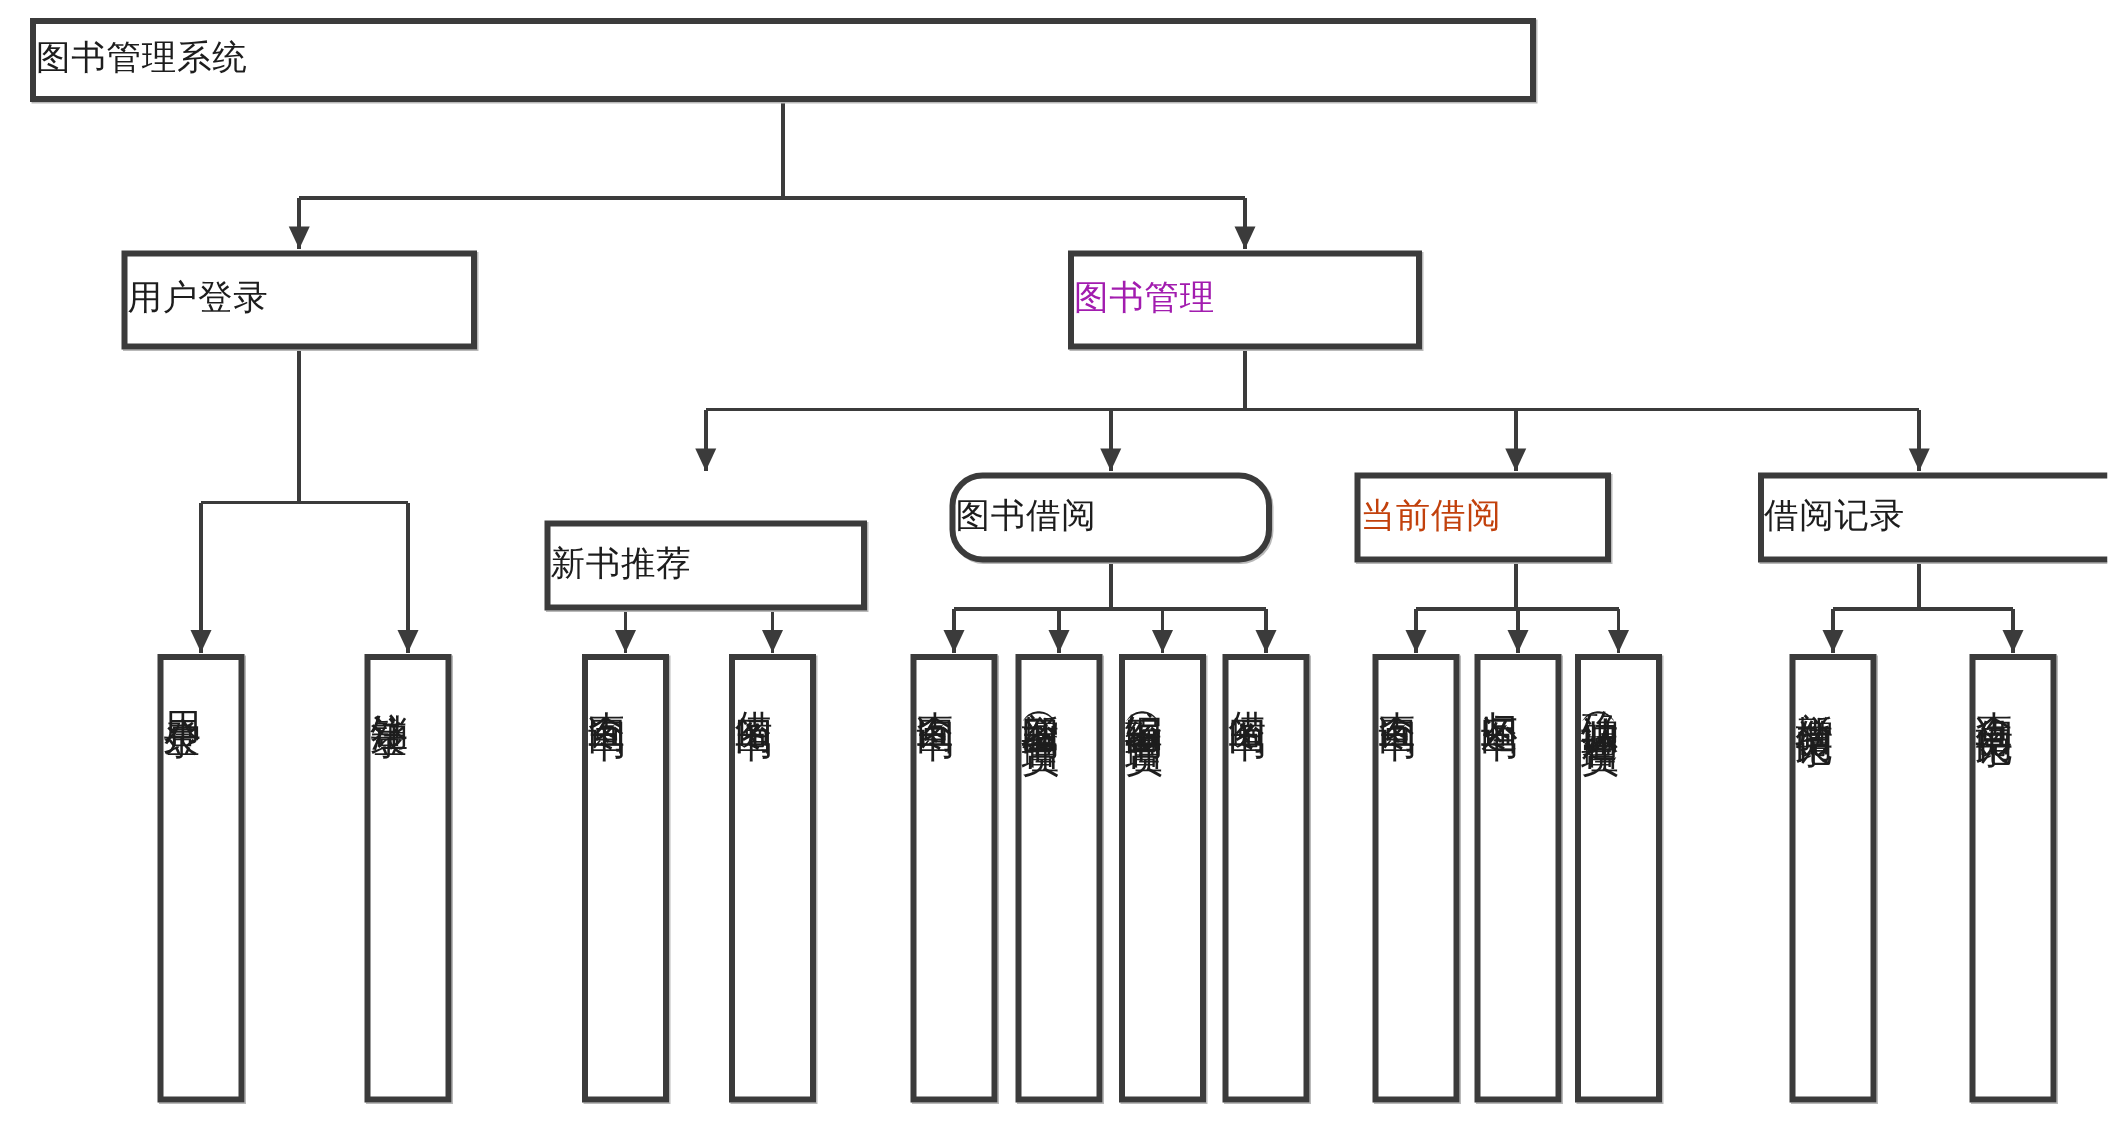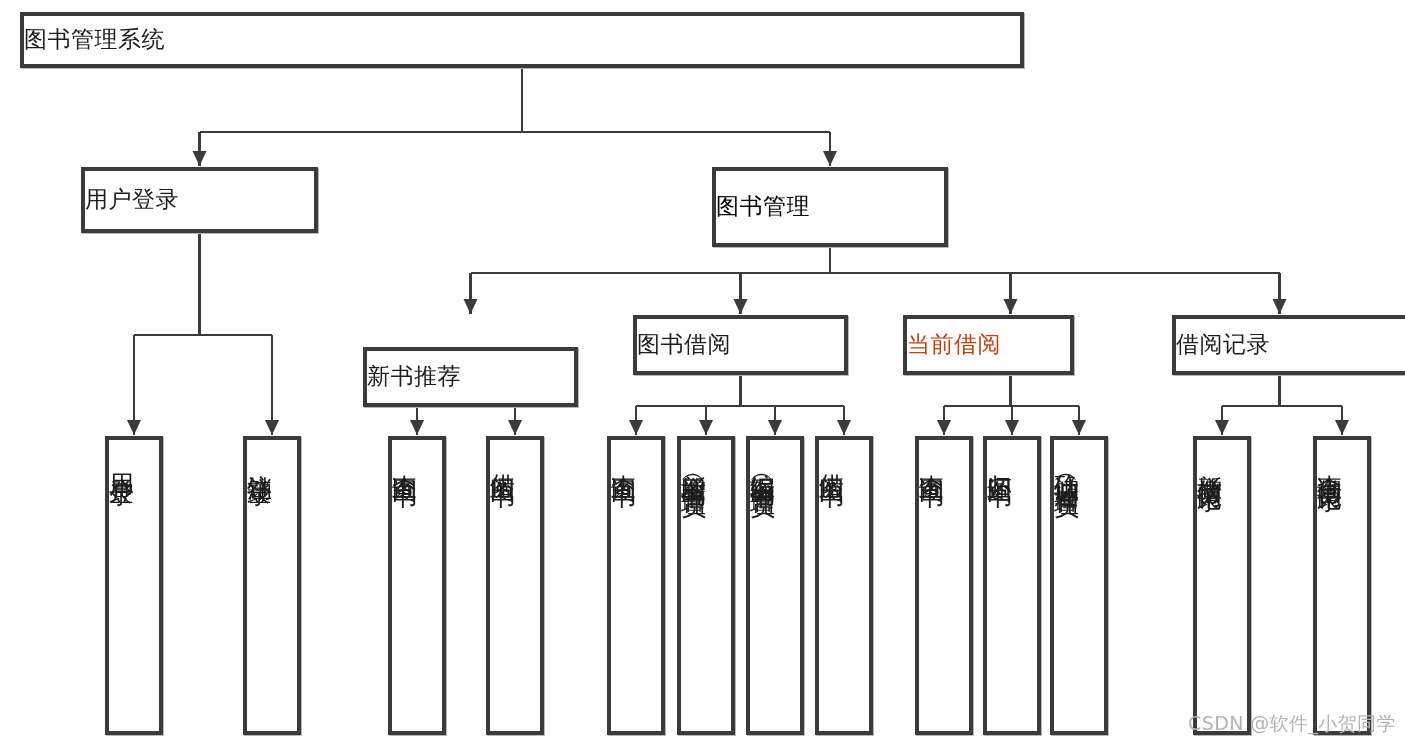--- a/index.html
+++ b/index.html
@@ -129,27 +129,27 @@
       <path d="M 1335 420 L 1349 420 L 1342 435 Z" fill="#3b3b3b"></path>
     </svg>
 
   <div id="nodes-layer">
       <div class="node horiz" style="left: 20px; top: 12px; width: 1004px; height: 56px; border-color: rgb(59, 59, 59); background: rgb(255, 255, 255); color: rgb(29, 29, 29);">
         <span class="node-label">图书管理系统</span>
       </div>
       <div class="node horiz" style="left: 81px; top: 167px; width: 237px; height: 66px; border-color: rgb(59, 59, 59); background: rgb(255, 255, 255); color: rgb(29, 29, 29);">
         <span class="node-label">用户登录</span>
       </div>
-      <div class="node horiz" style="left: 712px; top: 167px; width: 236px; height: 80px; border-color: rgb(59, 59, 59); background: rgb(255, 255, 255); color: #000000;">
+      <div class="node horiz" style="left: 712px; top: 167px; width: 236px; height: 66px; border-color: rgb(59, 59, 59); background: rgb(255, 255, 255); color: #a21caf;">
         <span class="node-label">图书管理</span>
       </div>
       <div class="node horiz" style="left: 363px; top: 315px; width: 215px; height: 60px; border-color: rgb(59, 59, 59); background: rgb(255, 255, 255); color: rgb(29, 29, 29); margin-top: 32px;">
         <span class="node-label">新书推荐</span>
       </div>
-      <div class="node horiz" style="left: 633px; top: 315px; width: 215px; height: 60px; border-color: rgb(59, 59, 59); background: rgb(255, 255, 255); color: rgb(29, 29, 29);">
+      <div class="node horiz" style="left: 633px; top: 315px; width: 215px; height: 60px; border-color: rgb(59, 59, 59); background: rgb(255, 255, 255); color: rgb(29, 29, 29); border-radius: 22px;">
         <span class="node-label">图书借阅</span>
       </div>
       <div class="node horiz" style="left: 903px; top: 315px; width: 171px; height: 60px; border-color: rgb(59, 59, 59); background: rgb(255, 255, 255); color: #c2410c;">
         <span class="node-label">当前借阅</span>
       </div>
       <div class="node horiz" style="left: 1172px; top: 315px; width: 243px; height: 60px; border-color: rgb(59, 59, 59); background: rgb(255, 255, 255); color: rgb(29, 29, 29);">
         <span class="node-label">借阅记录</span>
       </div>
       <div class="node vert" style="left: 105px; top: 436px; width: 58px; height: 299px; border-color: rgb(59, 59, 59); background: rgb(255, 255, 255); color: rgb(29, 29, 29);">
         <span class="node-label">用户登录</span>
@@ -185,15 +185,14 @@
         <span class="node-label">确认归还（管理员）</span>
       </div>
       <div class="node vert" style="left: 1193px; top: 436px; width: 58px; height: 299px; border-color: rgb(59, 59, 59); background: rgb(255, 255, 255); color: rgb(29, 29, 29);">
         <span class="node-label">新增借阅记录</span>
       </div>
       <div class="node vert" style="left: 1313px; top: 436px; width: 58px; height: 299px; border-color: rgb(59, 59, 59); background: rgb(255, 255, 255); color: rgb(29, 29, 29);">
         <span class="node-label">查询借阅记录</span>
       </div>
     </div>
 
-  <div id="watermark">CSDN @软件_小贺同学</div>
 
 </div>
 
 </body></html>

